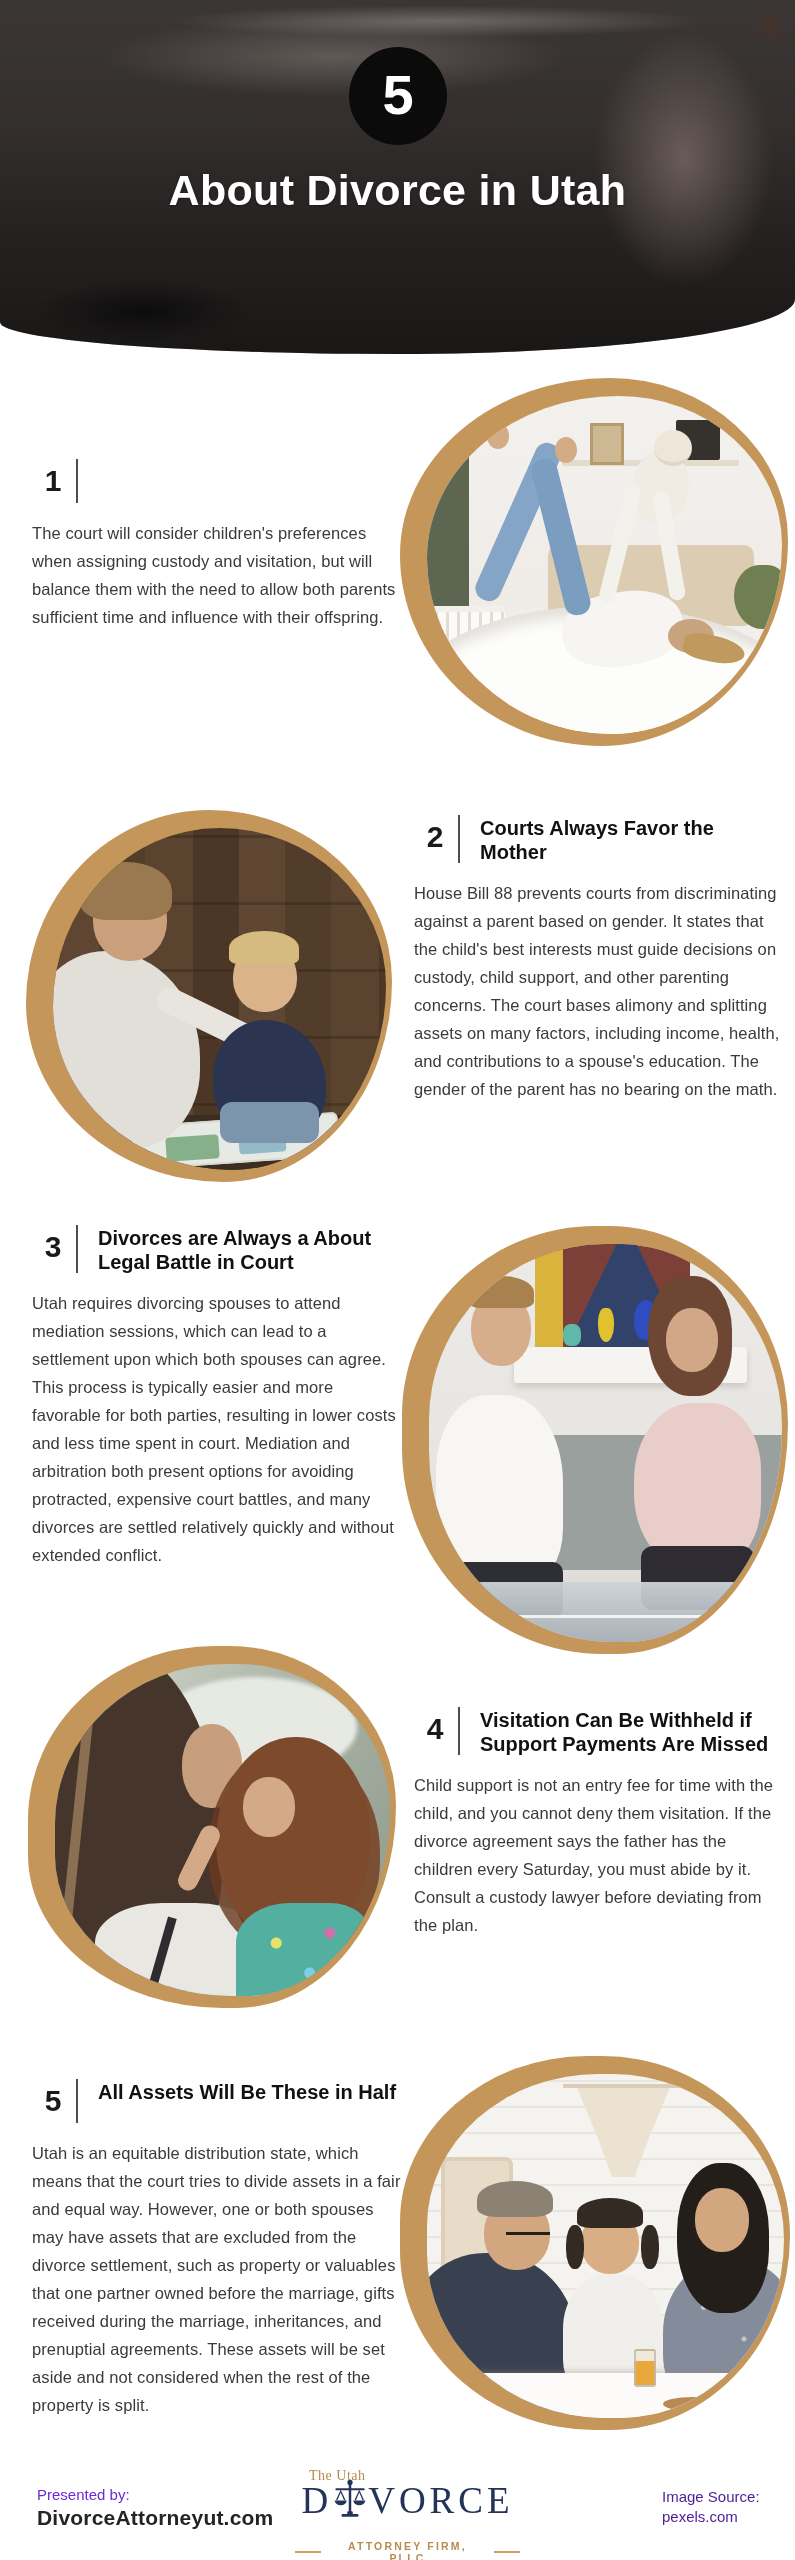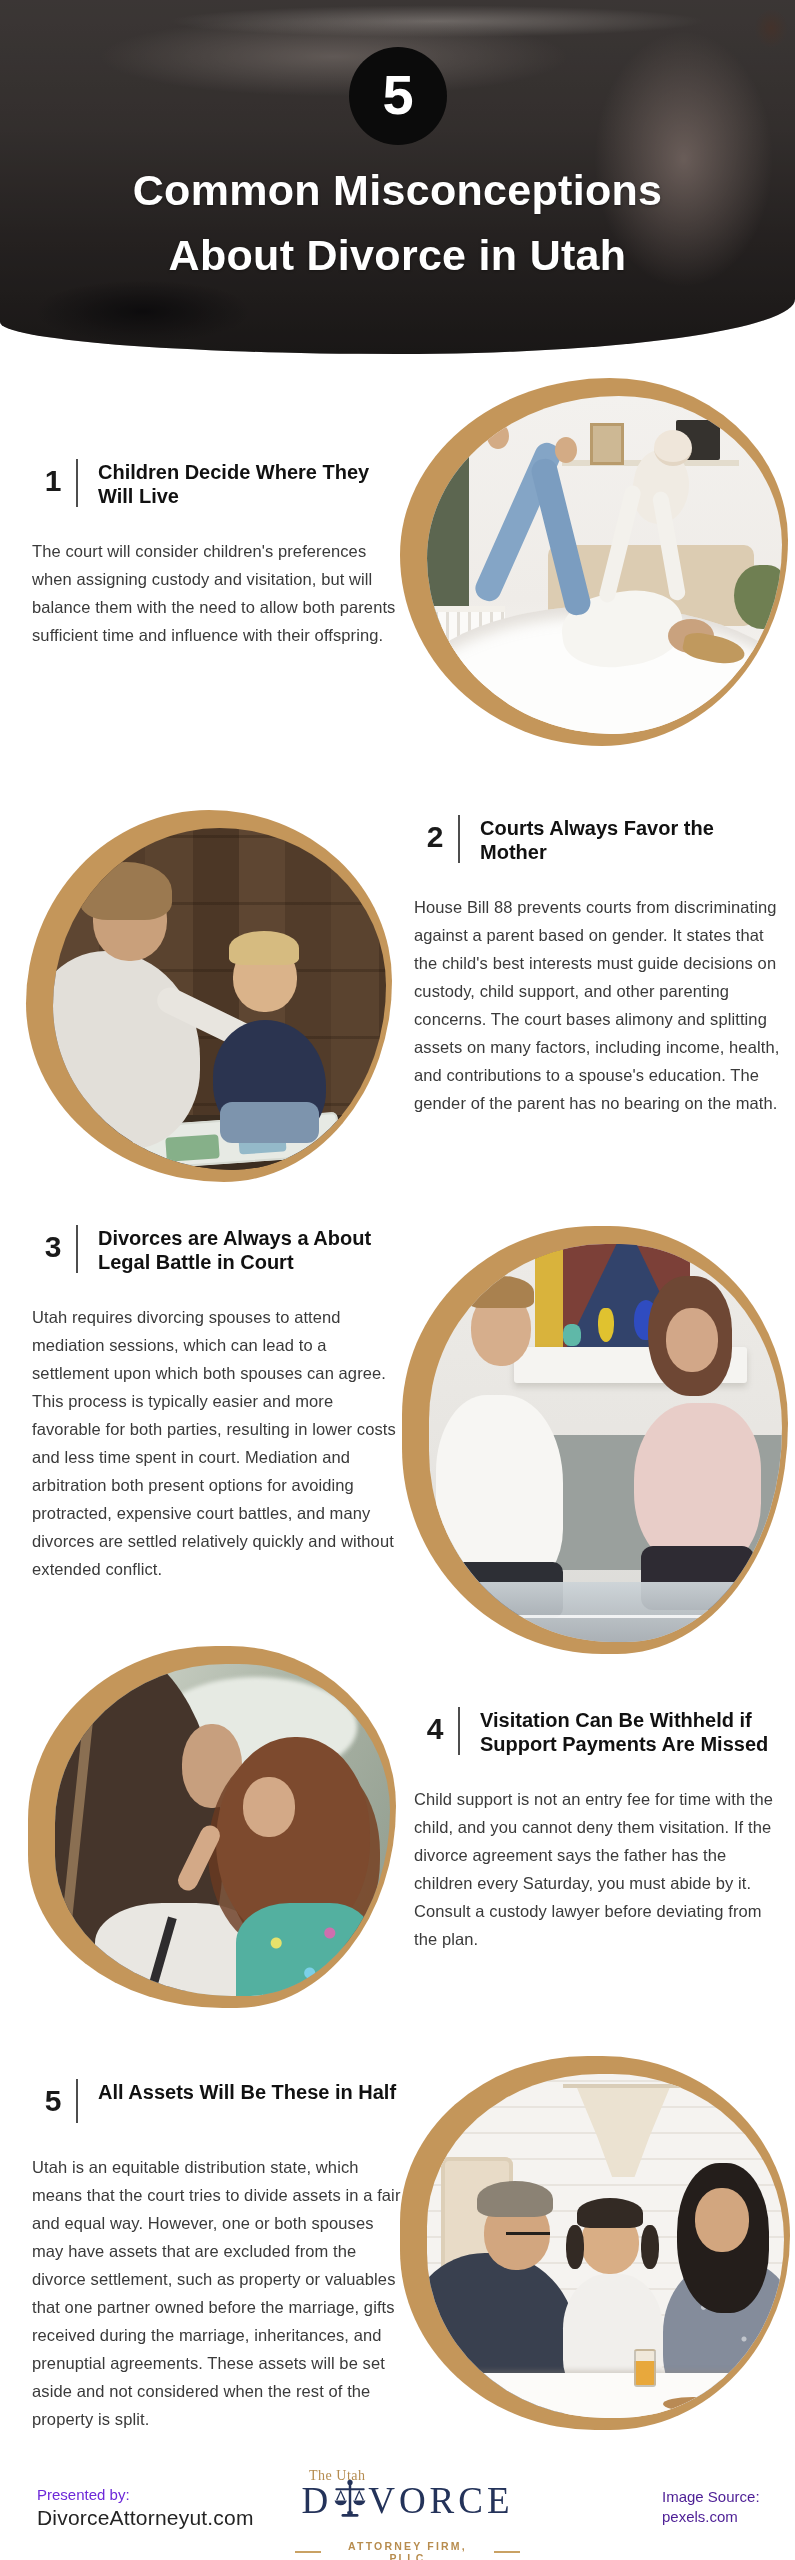--- a/index.html
+++ b/index.html
@@ -41,21 +41,21 @@
   .num {
     width:46px; flex:0 0 46px; text-align:center;
     font-size:30px; font-weight:700; color:#1a1a1a; line-height:46px;
   }
   .vline { flex:0 0 2px; width:2px; background:#4d4d4d; margin:1px 0; }
   .h2 {
     margin-left:20px; font-size:20px; line-height:24px;
     font-weight:700; color:#111; padding-top:2px;
   }
   .body-p {
-    margin-top:29px; margin-left:2px;
+    margin-top:15px; margin-left:2px;
     font-size:16.5px; line-height:28px; color:#3a3a3a; letter-spacing:0.1px;
   }
 
   
   .blob { position:absolute; background:#c4965a; }
   .blob-inner { position:absolute; top:18px; right:6px; bottom:12px; left:27px; overflow:hidden; }
   .r1 { border-radius:54% 46% 48% 52% / 48% 44% 56% 52%; }
   .r2 { border-radius:50% 50% 46% 54% / 52% 46% 54% 48%; }
   .r3 { border-radius:52% 48% 46% 54% / 46% 48% 56% 50%; }
   .r4 { border-radius:53% 47% 45% 55% / 50% 46% 58% 44%; }
@@ -74,21 +74,21 @@
   .sc3 { background:linear-gradient(180deg,#edebe7 0%, #e7e5e1 55%, #d9d9d6 100%); }
   
   .sc4 { background:
       radial-gradient(closest-side at 70% 20%, rgba(236,240,233,0.9), rgba(236,240,233,0) 70%),
       linear-gradient(120deg,#d8ddd3 0%, #aeb7a9 45%, #8d998b 100%); }
   
   .sc5 { background:repeating-linear-gradient(0deg,#f5f3f0 0 24px,#e8e4de 24px 26px); }
 
   
   .f-label { position:absolute; font-size:15px; color:#6d28d9; }
-  .f-site-big { position:absolute; font-size:21px; color:#242424; letter-spacing:0.2px; }
+  .f-site-big { position:absolute; font-size:21px; color:#242424; letter-spacing:0.2px;font-weight:bold; }
   .f-right { position:absolute; font-size:15px; color:#4c1d95; }
 
   .logo { position:absolute; left:295px; top:2468px; width:225px; text-align:center; }
   .logo-top {
     font-family:"Liberation Serif", serif; color:#b58c50; font-size:14px;
     text-align:left; margin-left:14px; margin-bottom:-6px; letter-spacing:0.5px;
   }
   .logo-word {
     font-family:"Liberation Serif", serif; color:#24335a; font-size:37px;
     letter-spacing:4px; display:flex; align-items:center; justify-content:center; height:44px;
@@ -105,32 +105,27 @@
 
 <div class="page">
 
   <div class="header">
     <div class="header-shade"></div>
   </div>
   <div class="badge">
     <span>5</span>
   </div>
   <div class="h-title">
-    <div>Common Misconceptions</div>
     <div>About Divorce in Utah</div>
   </div>
 
   <div class="tblock" style="left:30px; top:458px;">
     <div class="thead">
       <div class="num">1</div>
       <div class="vline"></div>
-      <div class="h2">
-        <div>Children Decide Where They</div>
-        <div>Will Live</div>
-      </div>
     </div>
     <p class="body-p">The court will consider children's preferences when assigning custody and visitation, but will balance them with the need to allow both parents sufficient time and influence with their offspring.</p>
   </div>
 
   <div class="blob r1" style="left:400px; top:378px; width:388px; height:368px;">
     <div class="blob-inner r1 sc1">
       <div class="s" style="left:0;top:0;width:42px;height:68%;background:#5c6650;border-radius:0 0 14px 0;"></div>
       <div class="s" style="left:38%;top:19%;width:50%;height:6px;background:#e3dccd;"></div>
       <div class="s" style="left:46%;top:8%;width:34px;height:42px;background:#cdb894;border:3px solid #b89b6c;"></div>
       <div class="s" style="left:70%;top:7%;width:44px;height:40px;background:#35322e;border-radius:2px;"></div>

